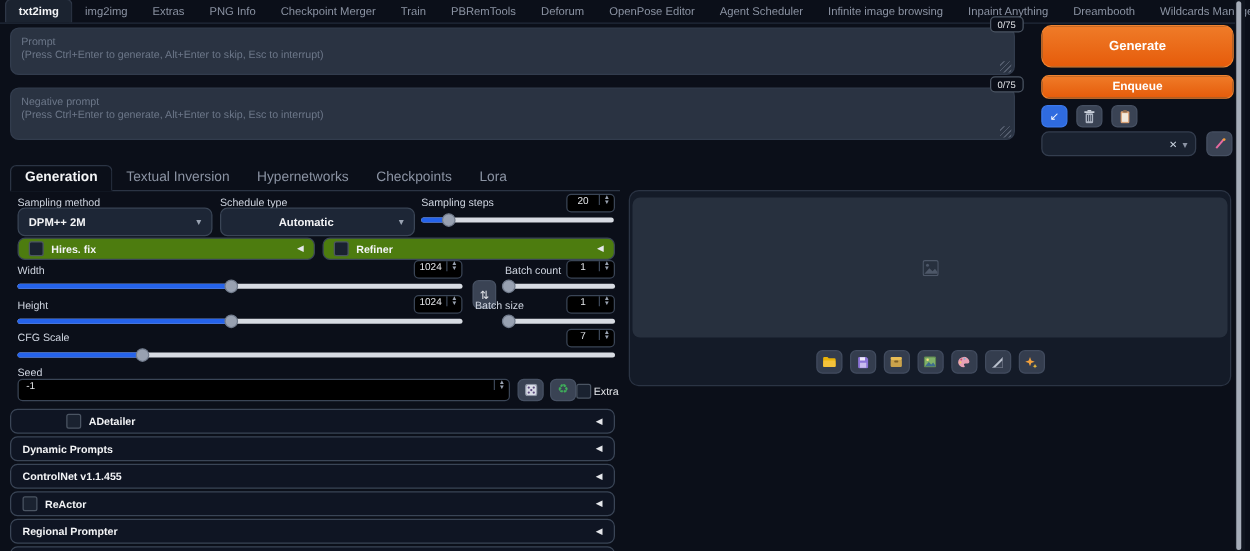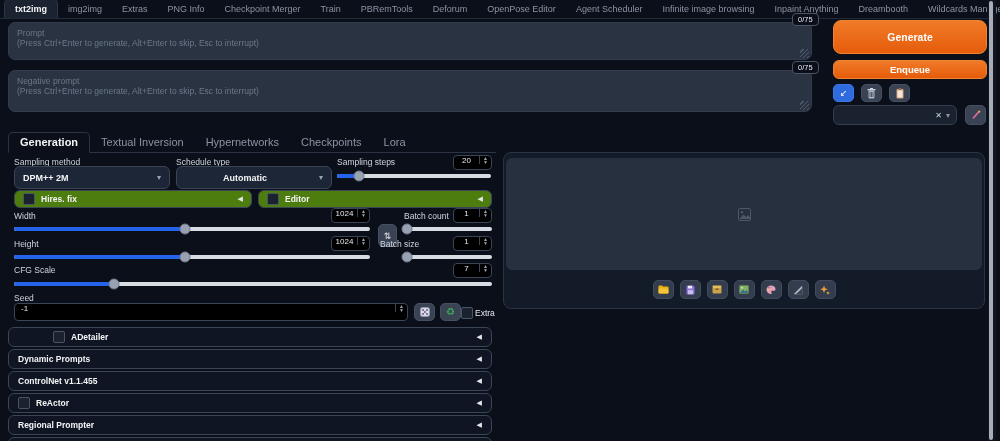--- a/index.html
+++ b/index.html
@@ -167,21 +167,21 @@
       <div class="knob" style="left: 14%;"></div>
   </div>
 
   <div class="panel-box" style="left:14px;top:190px;width:238px;">
     <span class="checkbox"></span>
     <span class="lbl">Hires. fix</span>
     <span class="tri">◀</span>
   </div>
   <div class="panel-box" style="left:258px;top:190px;width:234px;">
     <span class="checkbox"></span>
-    <span class="lbl">Editor</span>
+    <span class="lbl">Refiner</span>
     <span class="tri">◀</span>
   </div>
 
   <span class="ctl-label" style="left:14px;top:211px;">Width</span>
   <div class="num-input" style="left:331px;top:208px;width:39px;">
     <span class="val">1024</span>
     <span class="stepper">
         <span>▲</span>
         <span>▼</span>
       </span>

